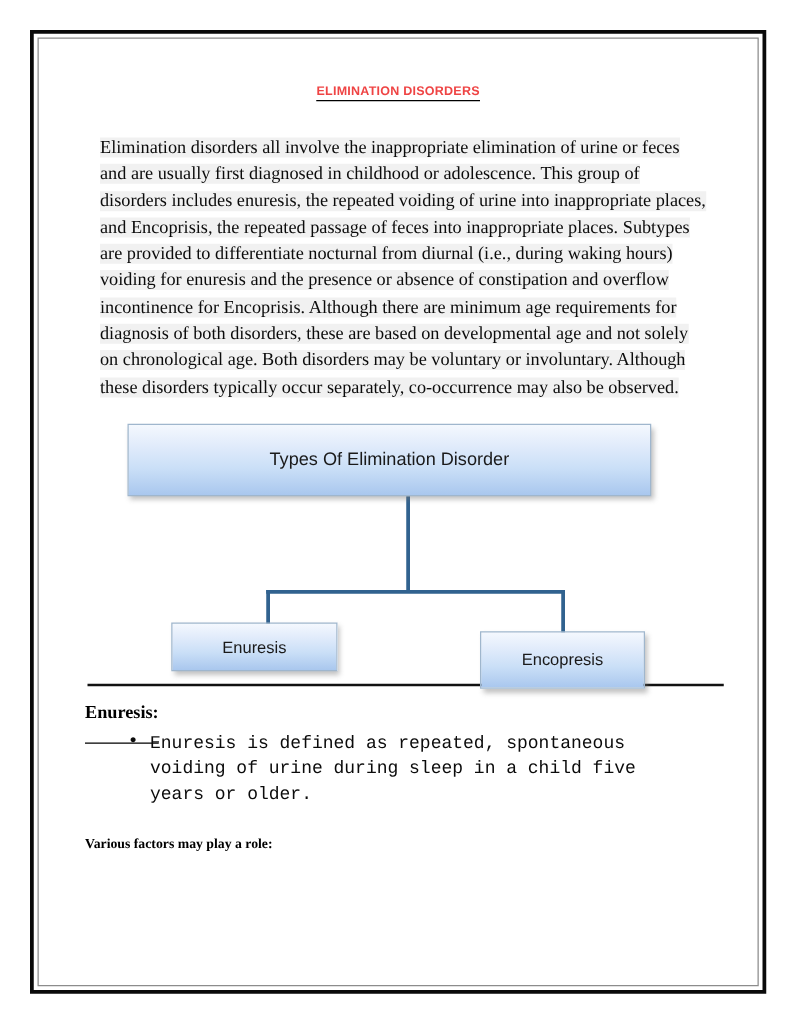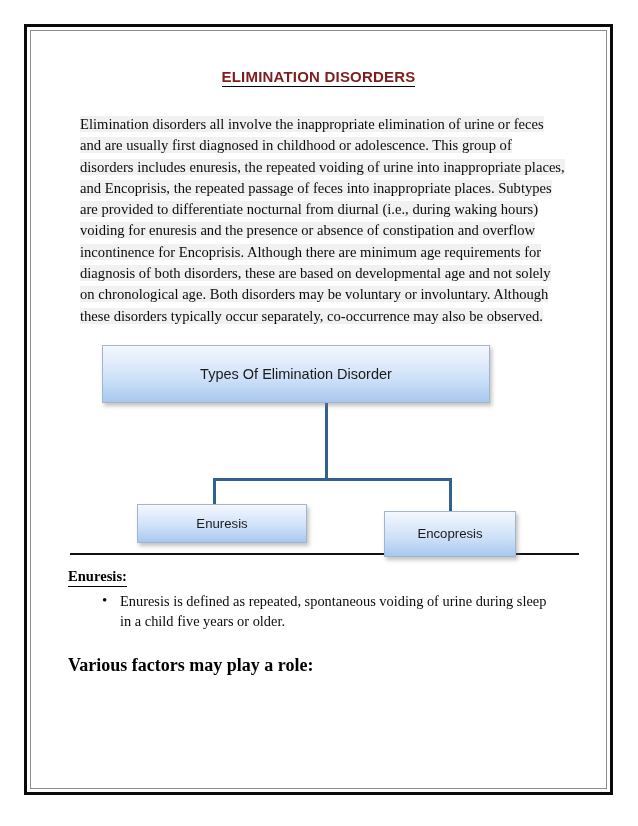--- a/index.html
+++ b/index.html
@@ -44,23 +44,23 @@
     height: 731px;
   }
 
   
   #doc-title {
     margin: 0;
     padding-top: 24px;
     text-align: center;
     font-family: "Liberation Sans", sans-serif;
     font-weight: bold;
-    font-size: 15px;
+    font-size: 10px;
     letter-spacing: 0.2px;
-    color: #7f1d1d;
+    color: #ef4444;
   }
   #doc-title span {
     border-bottom: 1.6px solid #000;
     padding-bottom: 1px;
   }
 
   
   #intro-paragraph {
     margin: 12px;
     padding-left: 24px;
@@ -92,28 +92,28 @@
     box-shadow: 2px 3px 4px rgba(120,120,120,0.45);
     display: flex;
     align-items: center;
     justify-content: center;
     font-family: "Liberation Sans", sans-serif;
     color: #1a1a1a;
   }
   #node-root {
     left: 58px;
     top: 6px;
-    width: 388px;
+    width: 419px;
     height: 58px;
     font-size: 14.5px;
   }
   #node-enuresis {
     left: 93px;
     top: 165px;
-    width: 170px;
+    width: 133px;
     height: 39px;
     font-size: 13.2px;
   }
   #node-encopresis {
     left: 340px;
     top: 172px;
     width: 132px;
     height: 46px;
     font-size: 13.2px;
     align-items: center;
@@ -145,36 +145,36 @@
     margin: 0;
     padding-left: 24px;
     padding-top: 13px;
     font-family: "Liberation Serif", serif;
     font-weight: bold;
     font-size: 14.6px;
     color: #000;
   }
   .sub-heading span {
     border-bottom: 1.5px solid #000;
-    padding-bottom: 2px;
+    padding-bottom: 16px;
     font-family: Liberation Serif, serif;
   }
   #heading-causes {
     padding-top: 16px;
     font-size: 17.5px;
   }
 
   #bullet-list {
     margin: 6px 0 0 0;
     padding-left: 76px;
     list-style: none;
   }
   #bullet-list li {
     position: relative;
-    font-family: Liberation Serif, serif;
+    font-family: Liberation Mono, monospace;
     font-size: 14.4px;
     line-height: 20.5px;
     color: #0b0b0b;
     padding-right: 44px;
     margin-bottom: 5px;
   }
   #bullet-list li::before {
     content: "\2022";
     position: absolute;
     left: -18px;
@@ -182,21 +182,21 @@
     font-size: 15px;
     color: #0b0b0b;
   }
 
   #closing-line {
     margin: 0;
     padding-left: 24px;
     padding-top: 18px;
     font-family: "Liberation Serif", serif;
     font-weight: bold;
-    font-size: 18px;
+    font-size: 11px;
     color: #000;
   }
 </style>
 </head>
 <body>
 
 <div id="page-frame">
   <div id="page-frame-inner"></div>
 </div>
 

